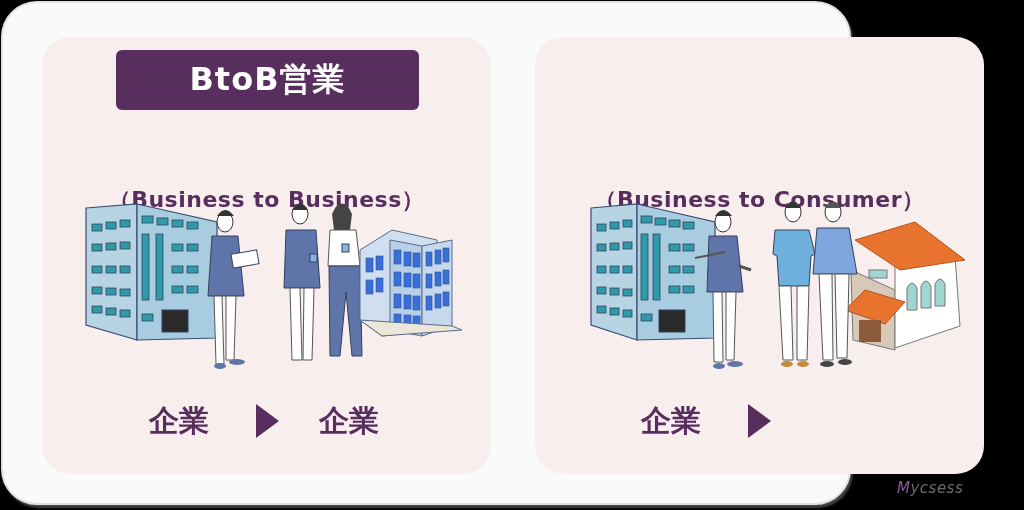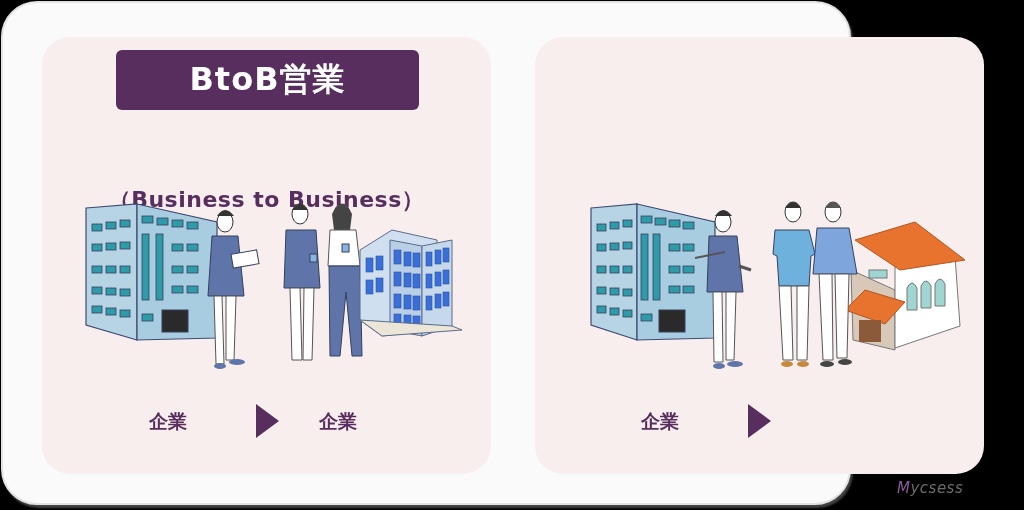--- a/index.html
+++ b/index.html
@@ -26,21 +26,21 @@
   .right .title-box { left: 75px; width: 302px; }
   .subtitle {
     position: absolute; top: 104px; left: 0; width: 100%;
     text-align: center; color: #582e5e; font-weight: bold; font-size: 22px; letter-spacing: 0.5px; margin-top: 44px;
   }
   .illus { position: absolute; top: 163px; left: 0; width: 449px; height: 180px; }
   .flow {
     position: absolute; top: 364px; left: 0; width: 100%; height: 40px;
   }
   .flow .from, .flow .to {
-    position: absolute; top: 0; color: #582e5e; font-weight: bold; font-size: 19px; line-height: 40px;
+    position: absolute; top: 0; color: #582e5e; font-weight: bold; font-size: 30px; line-height: 40px;
   }
   .flow .arrow {
     position: absolute; top: 3px; width: 0; height: 0;
     border-top: 17px solid transparent; border-bottom: 17px solid transparent;
     border-left: 23px solid #582e5e;
   }
   .left .flow .from { left: 107px; }
   .left .flow .arrow { left: 214px; }
   .left .flow .to { left: 277px; }
   .right .flow .from { left: 106px; }
@@ -161,20 +161,21 @@
     </svg>
 
     <div class="flow">
       <span class="from">企業</span>
       <span class="arrow"></span>
       <span class="to">企業</span>
     </div>
   </div>
 
   <div class="panel right" style="left:532px;top:34px;">
+    <div class="subtitle">（Business to Consumer）</div>
 
     <svg class="illus" viewBox="0 0 449 180">
 
       <g>
         <polygon points="56,8 102,4 102,140 56,125" fill="#b6d4e4" stroke="#3e4a72" stroke-width="1.2"></polygon>
         <polygon points="102,4 180,22 180,138 102,140" fill="#a9cde0" stroke="#3e4a72" stroke-width="1.2"></polygon>
         <g fill="#2f9aa8" stroke="#34405e" stroke-width="0.8">
           <rect x="62" y="24" width="9" height="7"></rect>
             <rect x="75" y="22" width="9" height="7"></rect>
             <rect x="88" y="20" width="9" height="7"></rect>

